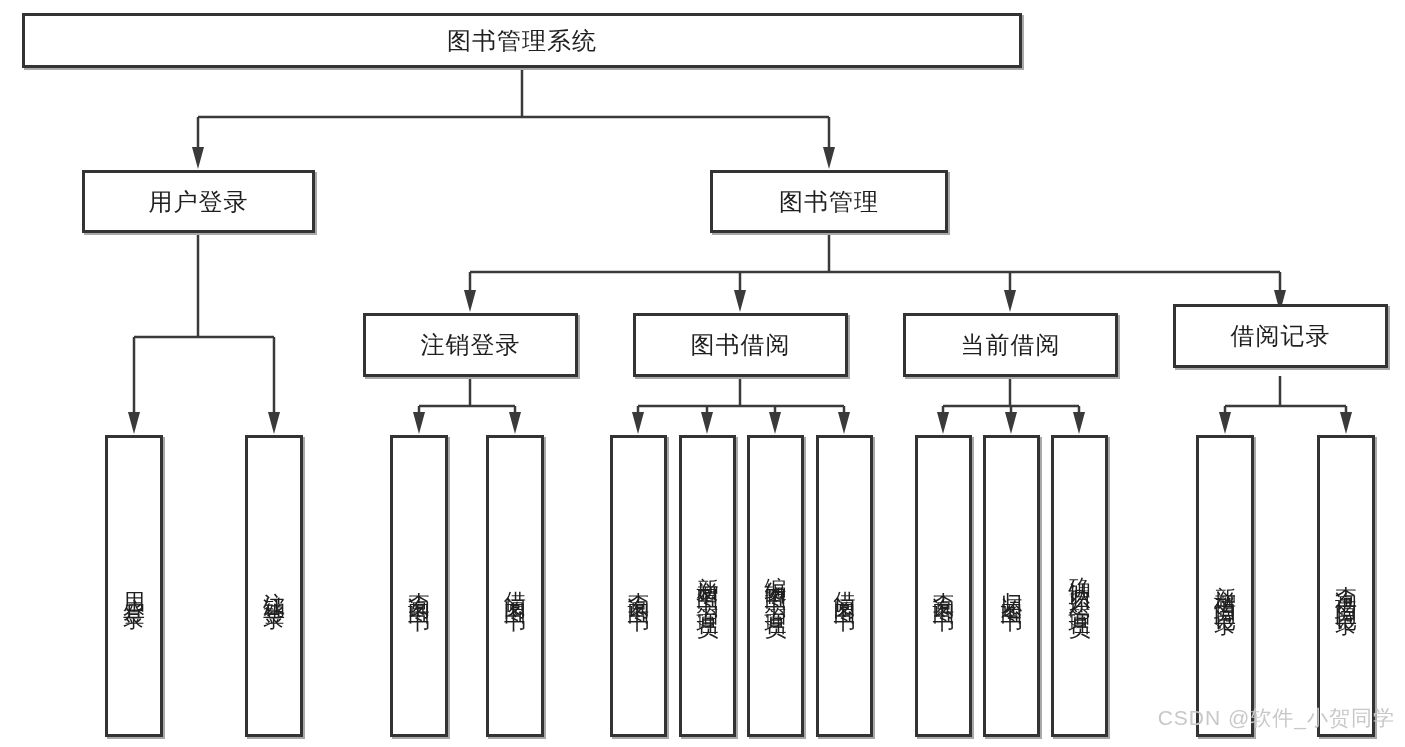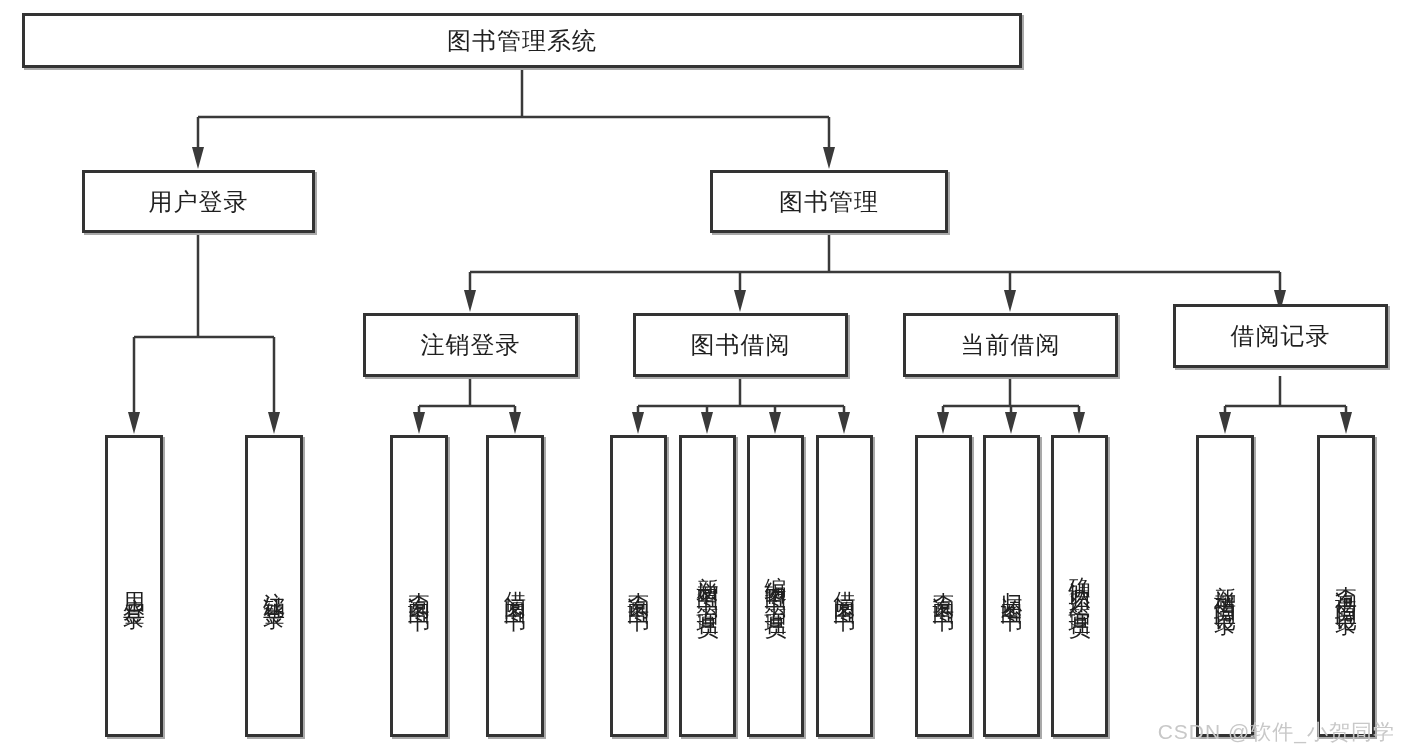--- a/index.html
+++ b/index.html
@@ -27,21 +27,21 @@
     writing-mode:vertical-rl;
     text-orientation:mixed;
     font-size:22px;
     letter-spacing:6px;
     line-height:1;
     white-space:nowrap;
   }
   .watermark{
     position:absolute;
     right:10px;
-    bottom:1px;
+    bottom:15px;
     font-size:21px;
     color:#c8c8c8;
     letter-spacing:1px;
     white-space:nowrap;
   }
 </style>
 </head>
 <body>
 
 <div class="canvas">

